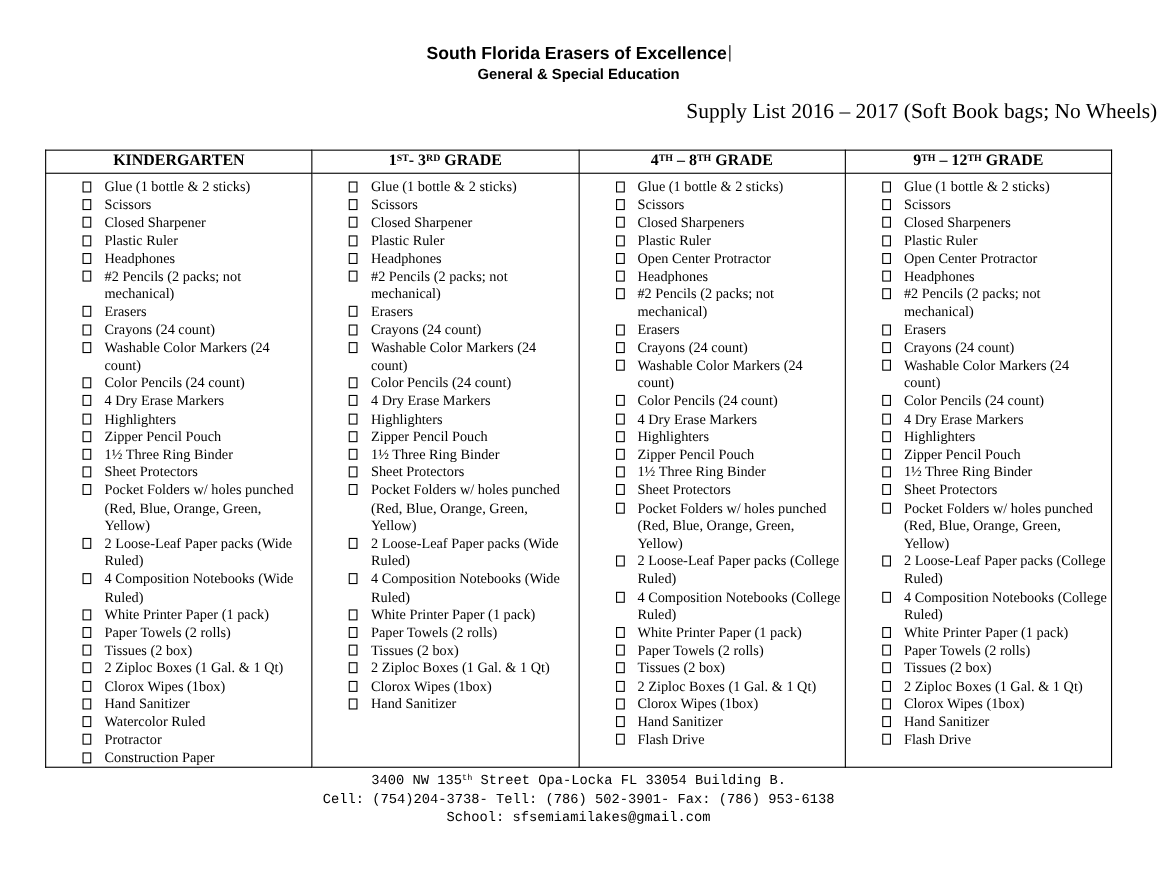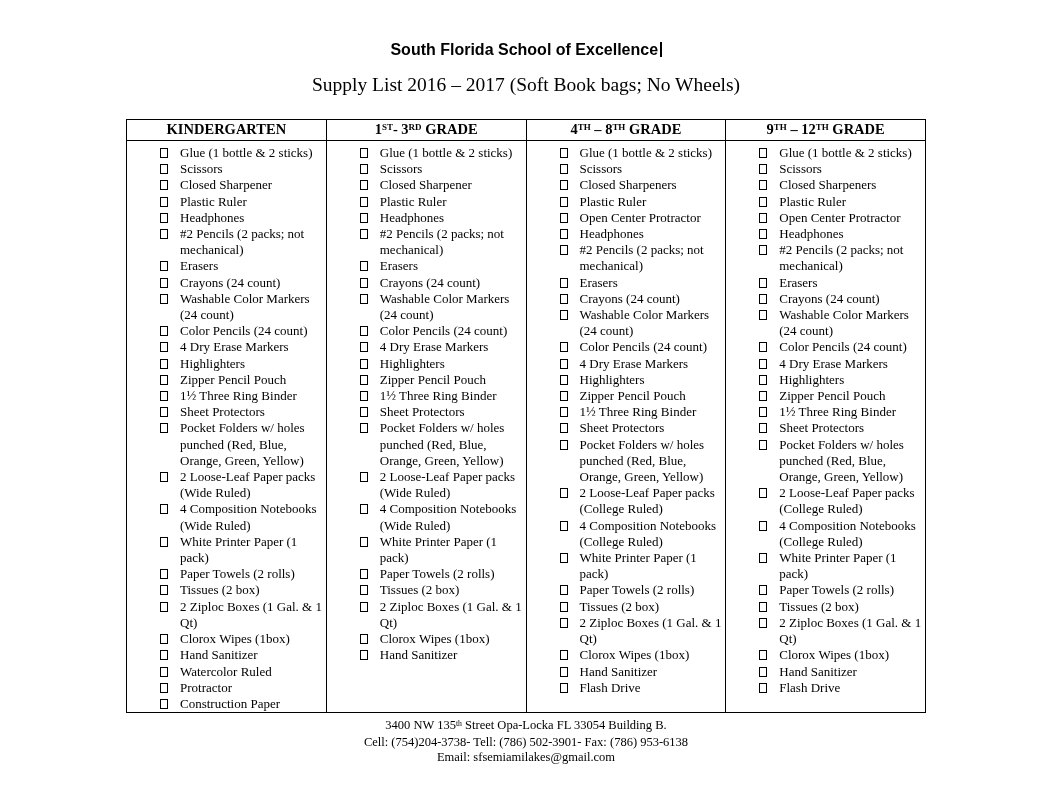--- a/index.html
+++ b/index.html
@@ -26,28 +26,28 @@
     display: inline-block;
     width: 1.5px; height: 15px;
     background: #000;
     margin-left: 2px;
     vertical-align: -2px;
   }
 
   
   .supply-title {
     margin-top: 15px;
-    text-align: center;
+    text-align: right;
     font-family: "Liberation Serif", serif;
     font-size: 19.5px;
   }
 
   
   table.supply-table {
-    width: 800px;
+    width: 970px;
     margin: 23px auto 0 auto;
     border-collapse: collapse;
     table-layout: fixed;
   }
   table.supply-table th, table.supply-table td {
     border: 1.3px solid #000;
   }
   table.supply-table th {
     font-family: "Liberation Serif", serif;
     font-size: 14.5px;
@@ -78,32 +78,33 @@
     width: 8px; height: 10px;
     border: 1px solid #000;
     margin: 3px 12px 0 33px;
   }
   .txt { flex: 1; }
 
   
   .footer {
     margin-top: 5px;
     text-align: center;
-    font-family: Liberation Serif, serif;
+    font-family: Liberation Mono, monospace;
     font-size: 12.5px;
     line-height: 15.5px;
   }
 </style>
 </head>
 <body>
 
 <div class="page">
 
   <div class="letterhead">
-    <div class="school-name"><span>South Florida School of Excellence</span><span class="text-cursor"></span></div>
+    <div class="school-name"><span>South Florida Erasers of Excellence</span><span class="text-cursor"></span></div>
+    <div class="letterhead-line">General &amp; Special Education</div>
   </div>
 
   <div class="supply-title">Supply List 2016 – 2017 (Soft Book bags; No Wheels)</div>
 
   <table class="supply-table">
     <thead>
       <tr id="head-row">
           <th><span>KINDERGARTEN</span></th>
           <th><span>1</span><span class="sup">ST</span><span>- 3</span><span class="sup">RD</span><span> GRADE</span></th>
           <th><span>4</span><span class="sup">TH</span><span> – 8</span><span class="sup">TH</span><span> GRADE</span></th>
@@ -540,16 +541,16 @@
               </li>
             </ul>
           </td>
         </tr>
     </tbody>
   </table>
 
   <div class="footer">
     <div><span>3400 NW 135</span><span class="sup">th</span><span> Street Opa-Locka FL 33054 Building B.</span></div>
     <div>Cell: (754)204-3738- Tell: (786) 502-3901- Fax: (786) 953-6138</div>
-    <div>Email: sfsemiamilakes@gmail.com</div>
+    <div>School: sfsemiamilakes@gmail.com</div>
   </div>
 
 </div>
 
 </body></html>

